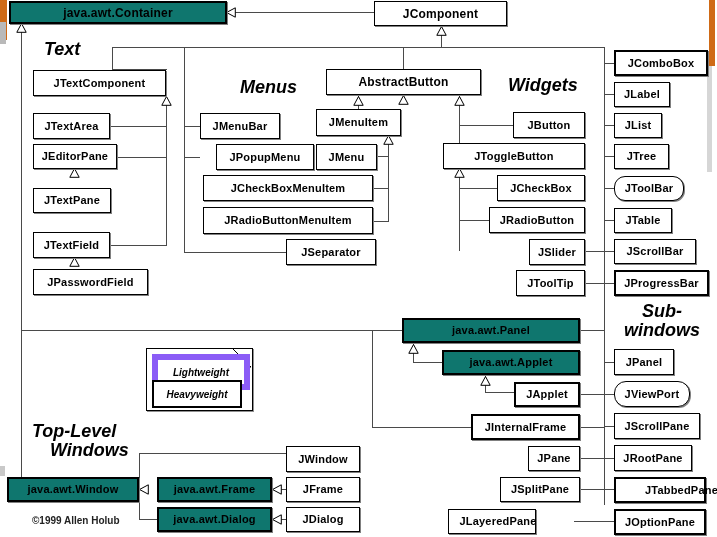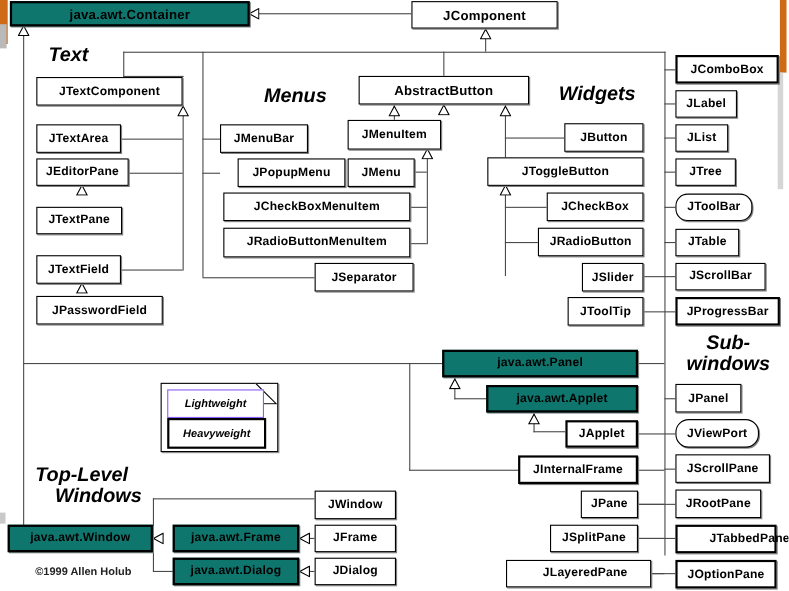--- a/index.html
+++ b/index.html
@@ -28,21 +28,21 @@
   .lnv{width:1px;}
   .tri-wrap{position:absolute;width:11px;height:9px;}
   .tri-wrap svg{display:block;}
 
   
   .note{position:absolute;background:#fff;border:1px solid #000;
         box-shadow:1px 1px 0 #909090;}
   .note-row{position:absolute;background:#fff;display:flex;align-items:center;
             justify-content:center;font-style:italic;font-weight:bold;font-size:10px;
             color:#000;white-space:nowrap;}
-  .note-row.lw{border:1px solid #8b5cf6;}
+  .note-row.lw{border:6px solid #8b5cf6;}
   .note-row.hw{border:2px solid #000;}
   .dogear{position:absolute;}
 
   .copy{position:absolute;font-size:10px;font-weight:bold;color:#222;white-space:nowrap;}
 </style>
 </head>
 <body>
 
 <div id="stage">
 
@@ -257,21 +257,21 @@
   <div class="box" style="left:614px;top:208px;width:58px;height:25px;">JTable</div>
   <div class="box" style="left:614px;top:239px;width:82px;height:25px;">JScrollBar</div>
   <div class="box" style="left:614px;top:270px;width:95px;height:26px;border-width:2px;">JProgressBar</div>
 
   <div class="box hcol" style="left:402px;top:318px;width:178px;height:25px;border-width:2px;">java.awt.Panel</div>
   <div class="box hcol" style="left:442px;top:350px;width:138px;height:25px;border-width:2px;">java.awt.Applet</div>
   <div class="box" style="left:514px;top:382px;width:66px;height:25px;border-width:2px;">JApplet</div>
   <div class="box" style="left:471px;top:414px;width:109px;height:26px;border-width:2px;">JInternalFrame</div>
   <div class="box" style="left:528px;top:446px;width:52px;height:25px;">JPane</div>
   <div class="box" style="left:500px;top:477px;width:80px;height:25px;">JSplitPane</div>
-  <div class="box" style="left:460px;top:509px;width:132px;height:25px;padding-left:12px;">JLayeredPane</div>
+  <div class="box" style="left:448px;top:509px;width:88px;height:25px;padding-left:12px;">JLayeredPane</div>
 
   <div class="box" style="left:614px;top:349px;width:60px;height:26px;">JPanel</div>
   <div class="box" style="left:614px;top:381px;width:76px;height:26px;border-radius:12px;">JViewPort</div>
   <div class="box" style="left:614px;top:413px;width:86px;height:26px;">JScrollPane</div>
   <div class="box" style="left:614px;top:445px;width:78px;height:26px;">JRootPane</div>
   <div class="box" style="left:614px;top:477px;width:92px;height:26px;border-width:2px;padding-left:43px;">JTabbedPane</div>
   <div class="box" style="left:614px;top:509px;width:92px;height:26px;border-width:2px;">JOptionPane</div>
 
   <div class="box hcol" style="left:7px;top:477px;width:132px;height:25px;border-width:2px;">java.awt.Window</div>
   <div class="box hcol" style="left:157px;top:477px;width:115px;height:25px;border-width:2px;">java.awt.Frame</div>

